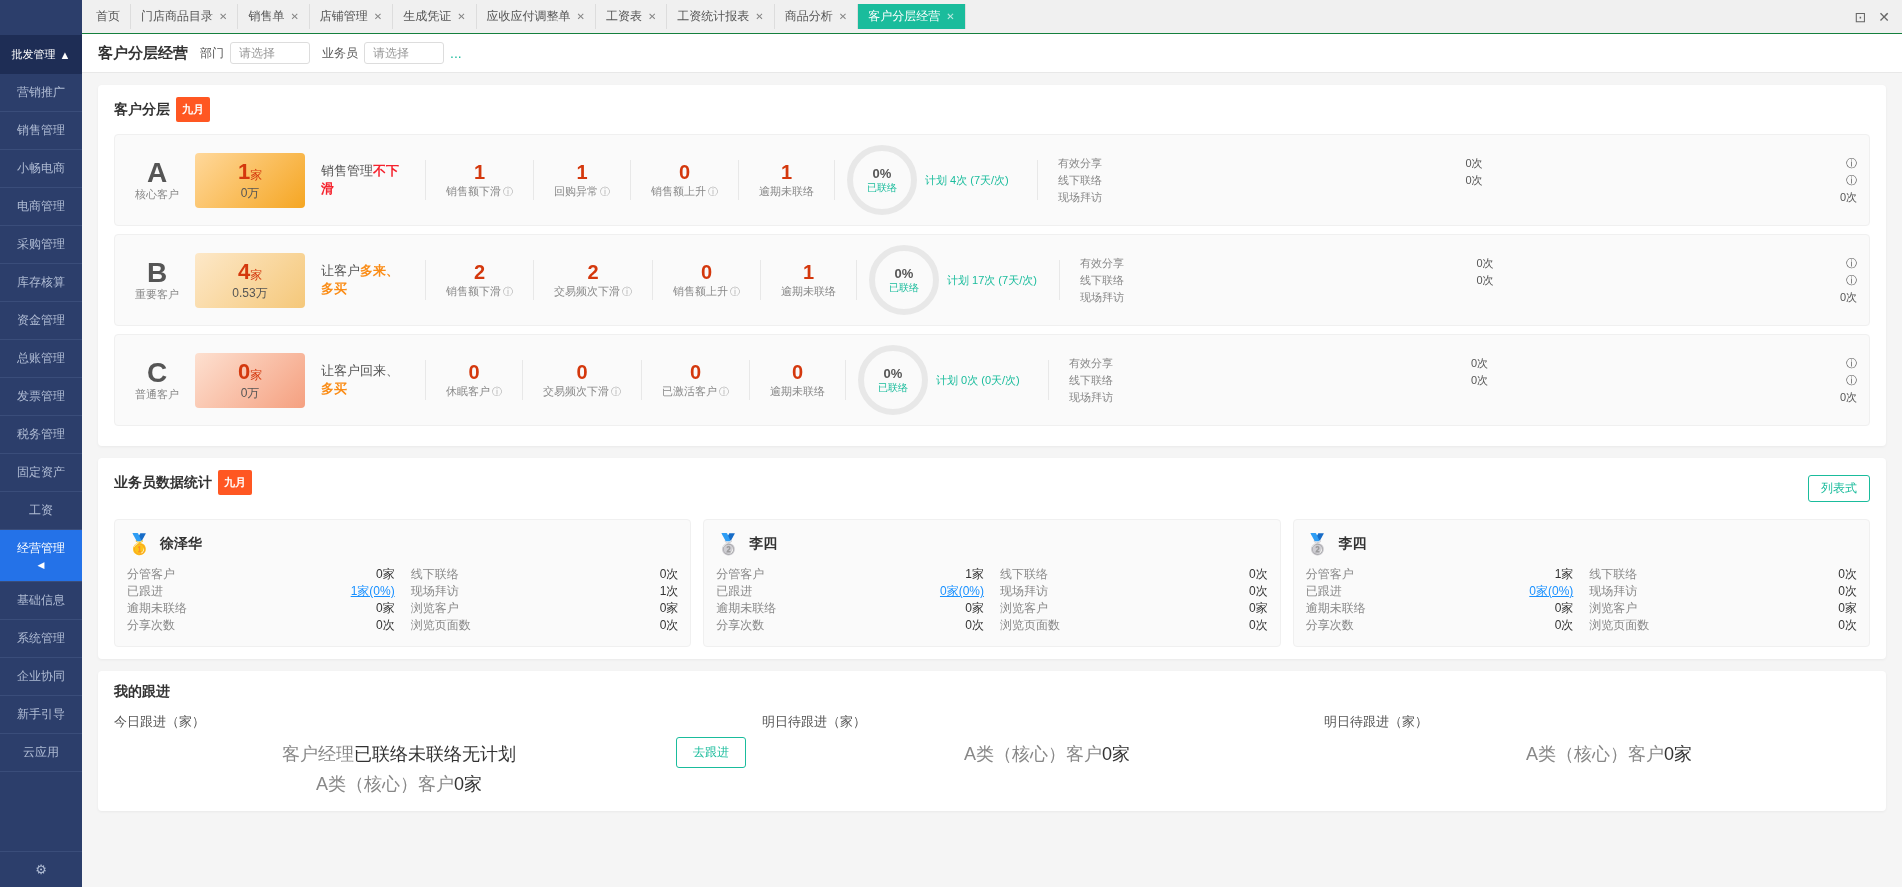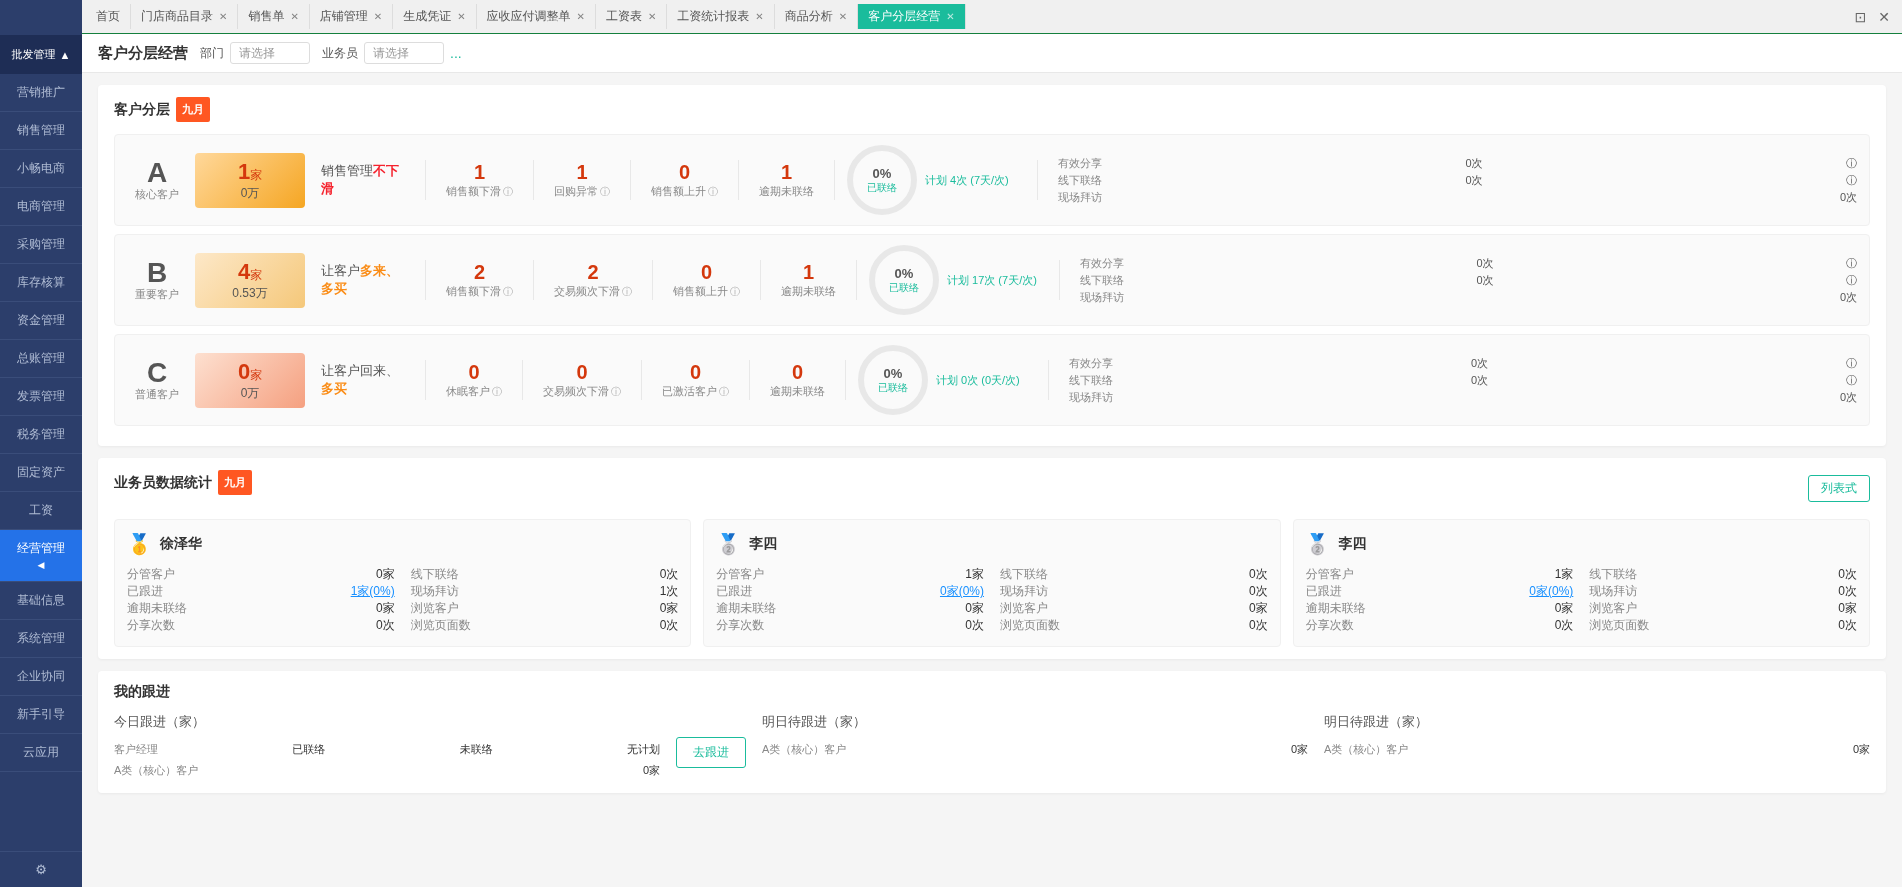--- a/index.html
+++ b/index.html
@@ -313,24 +313,25 @@
       background: white;
       padding: 6px 16px;
       font-size: 12px;
       border-radius: 3px;
       cursor: pointer;
       white-space: nowrap;
     }
 
     .followup-row {
       display: flex;
-      justify-content: space-between;
-      font-size: 11px;
+      justify-content: center;
+      font-size: 18px;
       padding: 3px 0;
       color: #555;
+      margin-left: 24px;
     }
     .followup-row .label { color: #888; }
     .followup-row .val { color: #333; }
   </style>
 </head>
 <body>
 
 <div id="sidebar">
   <div class="sidebar-header">
     <span>批发管理</span>

